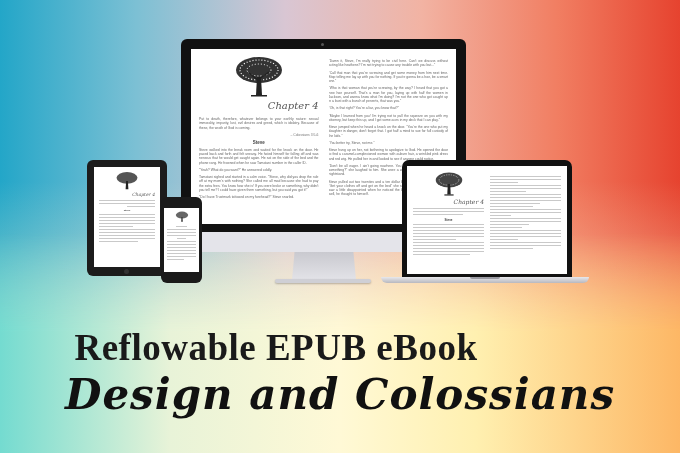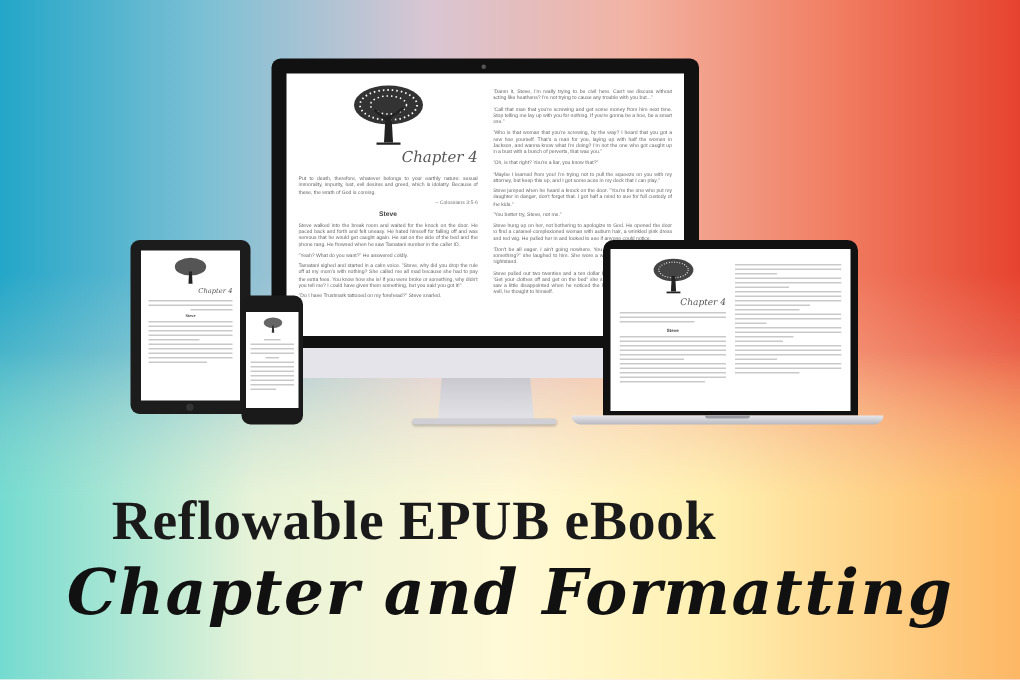--- a/index.html
+++ b/index.html
@@ -214,13 +214,13 @@
         <div class="line"></div>
         <div class="line"></div>
       <div class="line"></div>
         <div class="line"></div>
         <div class="line" style="width:60%"></div>
     </div>
   </div>
 </div>
 
 <div class="abs title1">Reflowable EPUB eBook</div>
-<div class="abs title2">Chapter and Formatting</div>
+<div class="abs title2">Design and Colossians</div>
 
 </body></html>

